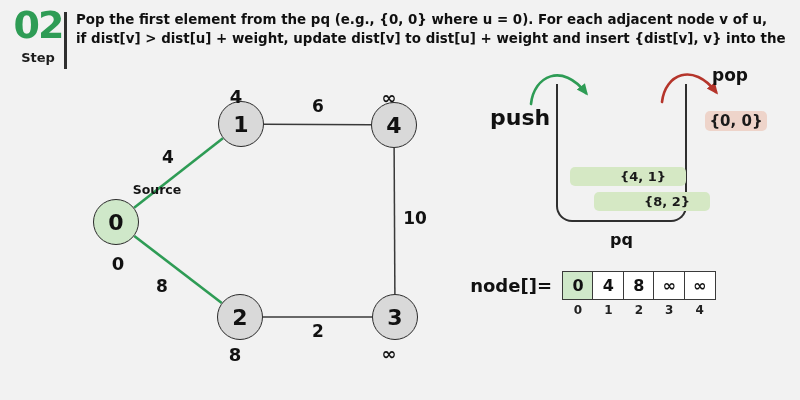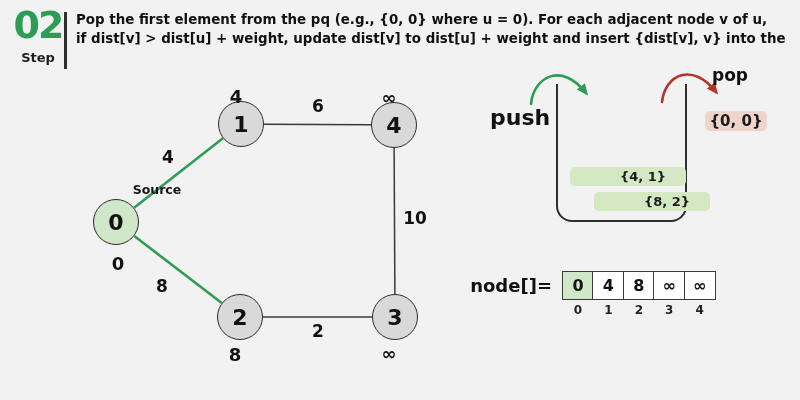--- a/index.html
+++ b/index.html
@@ -142,20 +142,21 @@
     <path d="M 531 104 C 534 76, 562 62, 586 93" fill="none" stroke="#2e9c55" stroke-width="2.6" stroke-linecap="round" marker-end="url(#ah-g)"></path>
     <path d="M 662 102 C 665 74, 693 62, 716 92" fill="none" stroke="#b5352b" stroke-width="2.6" stroke-linecap="round" marker-end="url(#ah-r)"></path>
   </svg>
 
   <div id="pq-container"></div>
   <div id="push-label">push</div>
   <div id="pop-label">pop</div>
   <div id="popped-item">{0, 0}</div>
   <div id="pq-item-0" class="pq-item">{4, 1}</div>
   <div id="pq-item-1" class="pq-item">{8, 2}</div>
+  <div id="pq-label">pq</div>
 
   <div id="dist-label">node[]=</div>
   <div id="dist-cells">
       <div class="dist-cell hl">0</div>
       <div class="dist-cell">4</div>
       <div class="dist-cell">8</div>
       <div class="dist-cell">∞</div>
       <div class="dist-cell">∞</div>
     </div>
   <div id="dist-indices">

